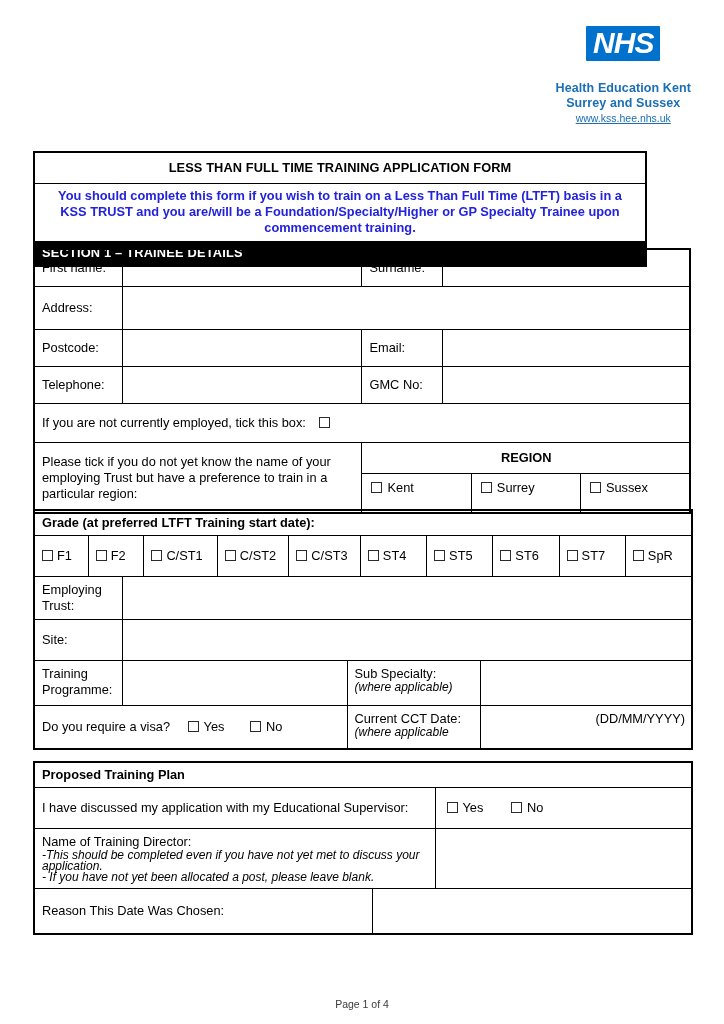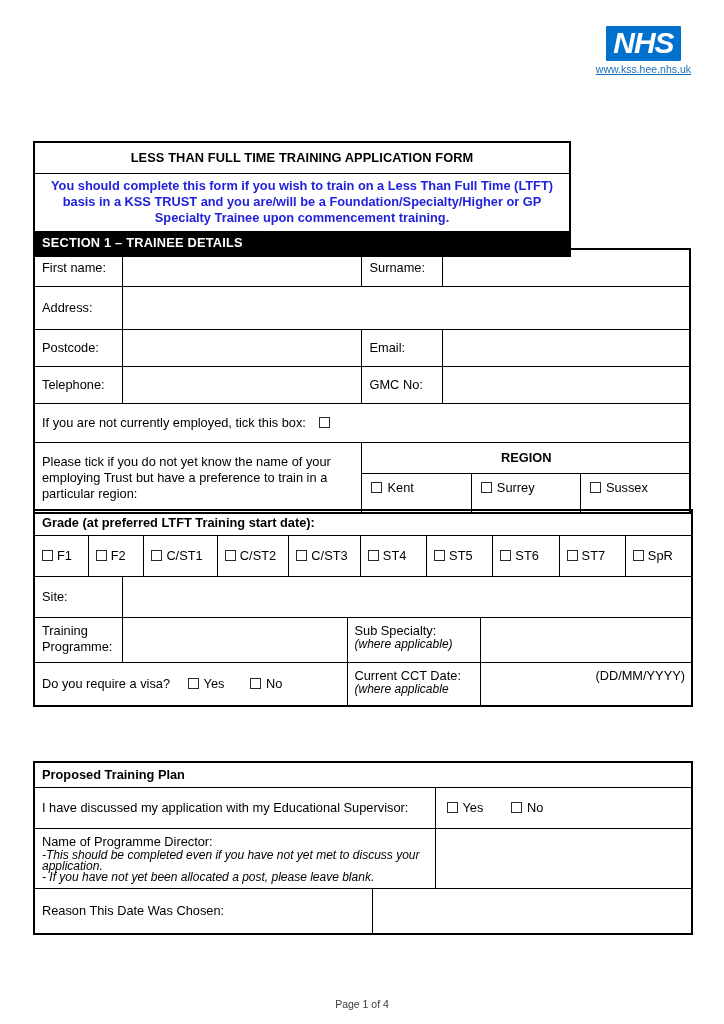--- a/index.html
+++ b/index.html
@@ -67,21 +67,21 @@
   .tbl td {
     border: 1px solid #000;
     vertical-align: top;
     padding: 5px 6px 5px 7px;
     font-size: 12.8px;
     line-height: 16px;
   }
   .tbl td.mid { vertical-align: middle; }
 
   
-  #title-block { left: 33px; top: 141px; width: 538px; }
+  #title-block { left: 33px; top: 151px; width: 614px; }
   .title-main {
     text-align: center;
     font-size: 17.2px;
     font-weight: bold;
     letter-spacing: 0.1px;
     padding: 7px 4px 7px 4px !important;
   }
   .title-sub {
     text-align: center;
     color: #2222DD;
@@ -170,20 +170,24 @@
     color: #3a3a3a;
   }
 </style>
 </head>
 <body>
 
 <div class="page">
 
   <div class="header">
     <div class="nhs-logo">NHS</div>
+    <div class="org-name">
+      <div>Health Education Kent</div>
+      <div>Surrey and Sussex</div>
+    </div>
     <div class="org-url">www.kss.hee.nhs.uk</div>
   </div>
 
   <table class="tbl" id="title-block">
     <tbody>
         <tr>
       <td class="title-main">LESS THAN FULL TIME TRAINING APPLICATION FORM</td>
     </tr>
     <tr>
       <td class="title-sub">You should complete this form if you wish to train on a Less Than Full Time (LTFT) basis in a KSS TRUST and you are/will be a Foundation/Specialty/Higher or GP Specialty Trainee upon commencement training.</td>
@@ -303,20 +307,24 @@
             <td class="grade-cell" style="border:0;border-right:1px solid #000"><span class="cb"></span><span>ST5</span></td>
             <td class="grade-cell" style="border:0;border-right:1px solid #000"><span class="cb"></span><span>ST6</span></td>
             <td class="grade-cell" style="border:0;border-right:1px solid #000"><span class="cb"></span><span>ST7</span></td>
             <td class="grade-cell" style="border:0"><span class="cb"></span><span>SpR</span></td>
           </tr>
         </tbody>
             </table>
       </td>
     </tr>
 
+    <tr>
+      <td colspan="3" style="height:32px">Employing Trust:</td>
+      <td colspan="3"></td>
+    </tr>
 
     <tr>
       <td colspan="3" class="mid" style="height:30px">Site:</td>
       <td colspan="3" class="mid"></td>
     </tr>
 
     <tr>
       <td colspan="3" style="height:34px">Training Programme:</td>
       <td></td>
       <td>
@@ -359,21 +367,21 @@
       <td colspan="2" class="mid" style="height:30px">I have discussed my application with my Educational Supervisor:</td>
       <td class="mid">
         <span class="cb-wrap" style="margin-left:4px"><span class="cb"></span><span class="cb-lbl">Yes</span></span>
         <span class="cb-wrap" style="margin-left:24px"><span class="cb"></span><span class="cb-lbl">No</span></span>
       </td>
     </tr>
 
 
     <tr>
       <td colspan="2" style="height:42px">
-        <span>Name of Programme Director:</span>
+        <span>Name of Training Director:</span>
         <span class="small-italic">-This should be completed even if you have not yet met to discuss your application.</span>
         <span class="small-italic">- If you have not yet been allocated a post, please leave blank.</span>
       </td>
       <td></td>
     </tr>
 
 
     <tr>
       <td class="mid" style="height:34px">Reason This Date Was Chosen:</td>
       <td class="mid" colspan="2"></td>

